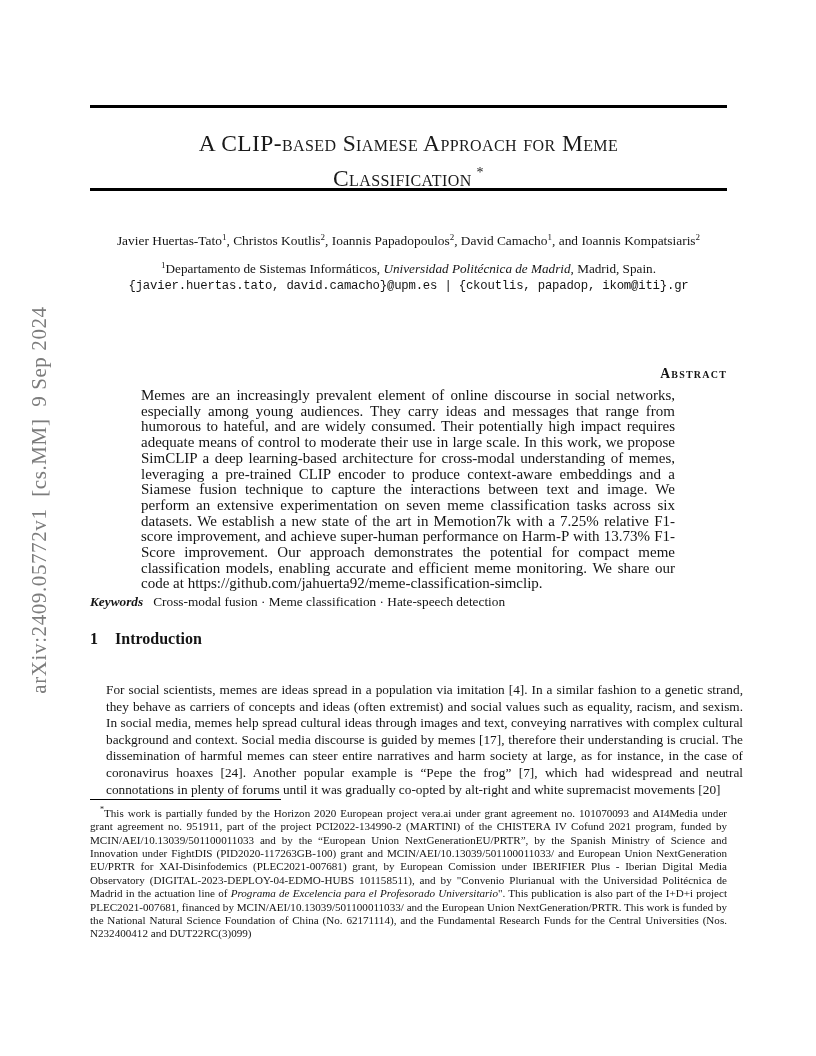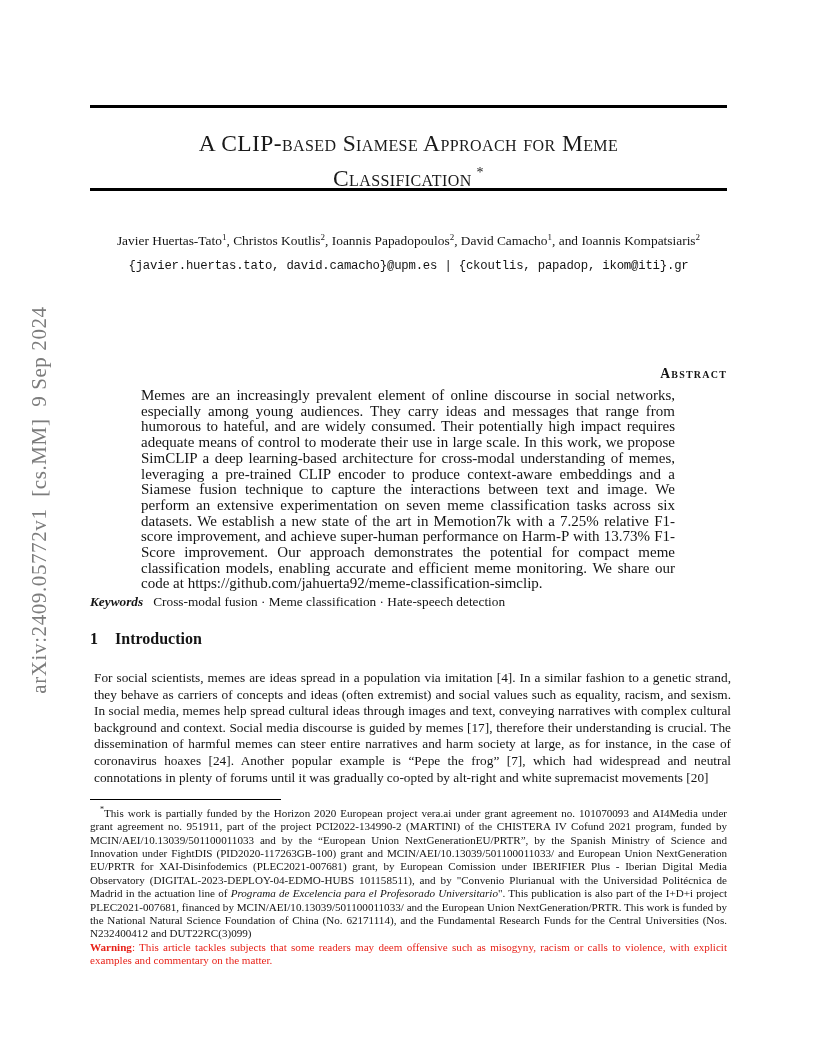--- a/index.html
+++ b/index.html
@@ -43,21 +43,21 @@
   }
   .abstract-body {
     position:absolute; top:388px; left:51px; width:534px; margin:0;
     text-align:justify; font-size:15px; line-height:15.7px;
   }
   .keywords { position:absolute; top:594px; left:0; width:637px; margin:0; font-size:13.3px; }
   .kw-label { font-weight:bold; font-style:italic; margin-right:10px; }
   .section-heading { position:absolute; top:630px; left:0; width:637px; margin:0; font-size:16px; font-weight:bold; }
   .sec-num { margin-right:17px; }
   .intro {
-    position:absolute; top:666px; left:0; width:637px; margin:4px;
+    position:absolute; top:666px; left:0; width:637px; margin:16px;
     text-align:justify; font-size:13.3px; line-height:16.6px;
   }
   .footnote-rule { position:absolute; top:799px; left:0; width:191px; height:1px; background:#000000; }
   .footnote-block { position:absolute; top:803px; left:0; width:637px; }
   .footnote-block p { margin:0; text-align:justify; font-size:11.1px; line-height:13.4px; }
   .footnote { text-indent:10px; }
   .footnote sup { font-size:8px; }
   .warning { color:#e8231a; }
   .warn-label { font-weight:bold; }
   .url { color:inherit; }
@@ -73,34 +73,34 @@
 
     <div class="rule rule-top"></div>
 
     <h1 class="title"><span>A CLIP-based Siamese Approach for Meme Classification</span><sup>*</sup></h1>
 
     <div class="rule rule-bottom"></div>
 
     <p class="authors"><span>Javier Huertas-Tato</span><sup>1</sup><span>, Christos Koutlis</span><sup>2</sup><span>, Ioannis Papadopoulos</span><sup>2</sup><span>, David Camacho</span><sup>1</sup><span>, and Ioannis Kompatsiaris</span><sup>2</sup></p>
 
     <div class="affiliations">
+      <p><sup>1</sup><span>Departamento de Sistemas Informáticos, </span><em>Universidad Politécnica de Madrid</em><span>, Madrid, Spain.</span></p>
       <p class="emails">{javier.huertas.tato, david.camacho}@upm.es | {ckoutlis, papadop, ikom@iti}.gr</p>
     </div>
 
     <h2 class="abstract-heading">Abstract</h2>
 
     <p class="abstract-body"><span>Memes are an increasingly prevalent element of online discourse in social networks, especially among young audiences. They carry ideas and messages that range from humorous to hateful, and are widely consumed. Their potentially high impact requires adequate means of control to moderate their use in large scale. In this work, we propose SimCLIP a deep learning-based architecture for cross-modal understanding of memes, leveraging a pre-trained CLIP encoder to produce context-aware embeddings and a Siamese fusion technique to capture the interactions between text and image. We perform an extensive experimentation on seven meme classification tasks across six datasets. We establish a new state of the art in Memotion7k with a 7.25% relative F1-score improvement, and achieve super-human performance on Harm-P with 13.73% F1-Score improvement. Our approach demonstrates the potential for compact meme classification models, enabling accurate and efficient meme monitoring. We share our code at </span><span class="url">https://github.com/jahuerta92/meme-classification-simclip</span><span>.</span></p>
 
     <p class="keywords"><span class="kw-label">Keywords</span><span>Cross-modal fusion · Meme classification · Hate-speech detection</span></p>
 
     <h2 class="section-heading"><span class="sec-num">1</span><span>Introduction</span></h2>
 
     <p class="intro">For social scientists, memes are ideas spread in a population via imitation [4]. In a similar fashion to a genetic strand, they behave as carriers of concepts and ideas (often extremist) and social values such as equality, racism, and sexism. In social media, memes help spread cultural ideas through images and text, conveying narratives with complex cultural background and context. Social media discourse is guided by memes [17], therefore their understanding is crucial. The dissemination of harmful memes can steer entire narratives and harm society at large, as for instance, in the case of coronavirus hoaxes [24]. Another popular example is “Pepe the frog” [7], which had widespread and neutral connotations in plenty of forums until it was gradually co-opted by alt-right and white supremacist movements [20]</p>
 
     <div class="footnote-rule"></div>
 
     <div class="footnote-block">
       <p class="footnote"><sup>*</sup><span>This work is partially funded by the Horizon 2020 European project vera.ai under grant agreement no. 101070093 and AI4Media under grant agreement no. 951911, part of the project PCI2022-134990-2 (MARTINI) of the CHISTERA IV Cofund 2021 program, funded by MCIN/AEI/10.13039/501100011033 and by the “European Union NextGenerationEU/PRTR”, by the Spanish Ministry of Science and Innovation under FightDIS (PID2020-117263GB-100) grant and MCIN/AEI/10.13039/501100011033/ and European Union NextGeneration EU/PRTR for XAI-Disinfodemics (PLEC2021-007681) grant, by European Comission under IBERIFIER Plus - Iberian Digital Media Observatory (DIGITAL-2023-DEPLOY-04-EDMO-HUBS 101158511), and by "Convenio Plurianual with the Universidad Politécnica de Madrid in the actuation line of </span><em>Programa de Excelencia para el Profesorado Universitario</em><span>". This publication is also part of the I+D+i project PLEC2021-007681, financed by MCIN/AEI/10.13039/501100011033/ and the European Union NextGeneration/PRTR. This work is funded by the National Natural Science Foundation of China (No. 62171114), and the Fundamental Research Funds for the Central Universities (Nos. N232400412 and DUT22RC(3)099)</span></p>
-      <p class="warning"><b class="warn-label">Warning</b><span>: This article tackles subjects that some readers may deem offensive such as misogyny, racism or calls to violence, with explicit examples and commentary on the matter.</span></p>
     </div>
 
   </div>
 </div>
 
 </body></html>

